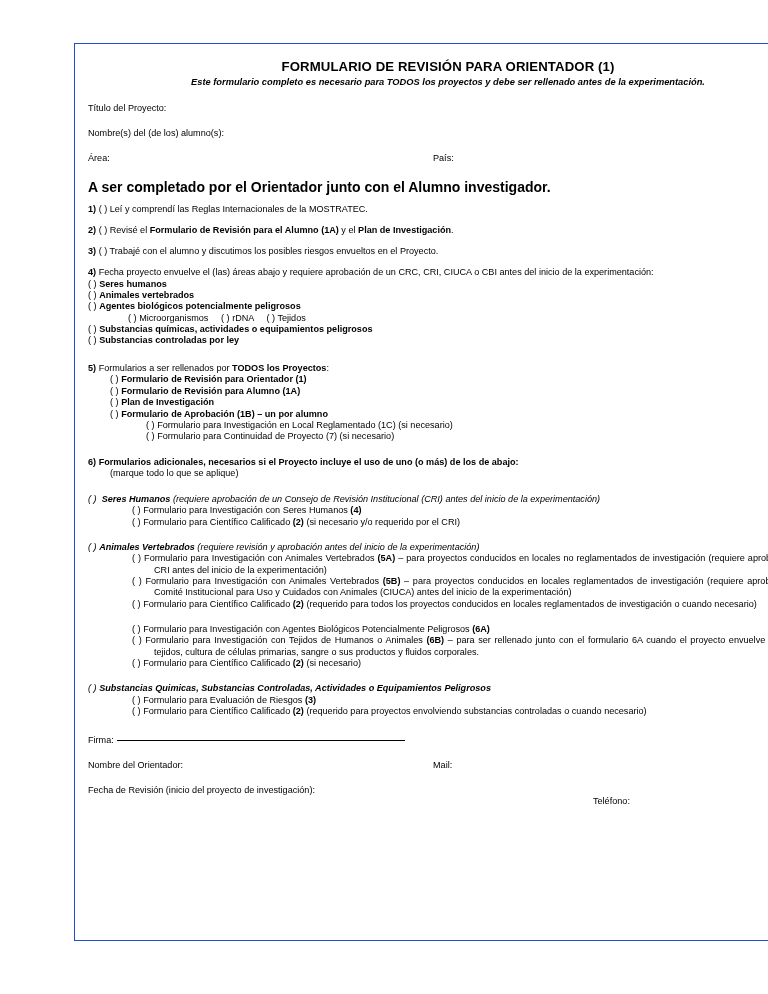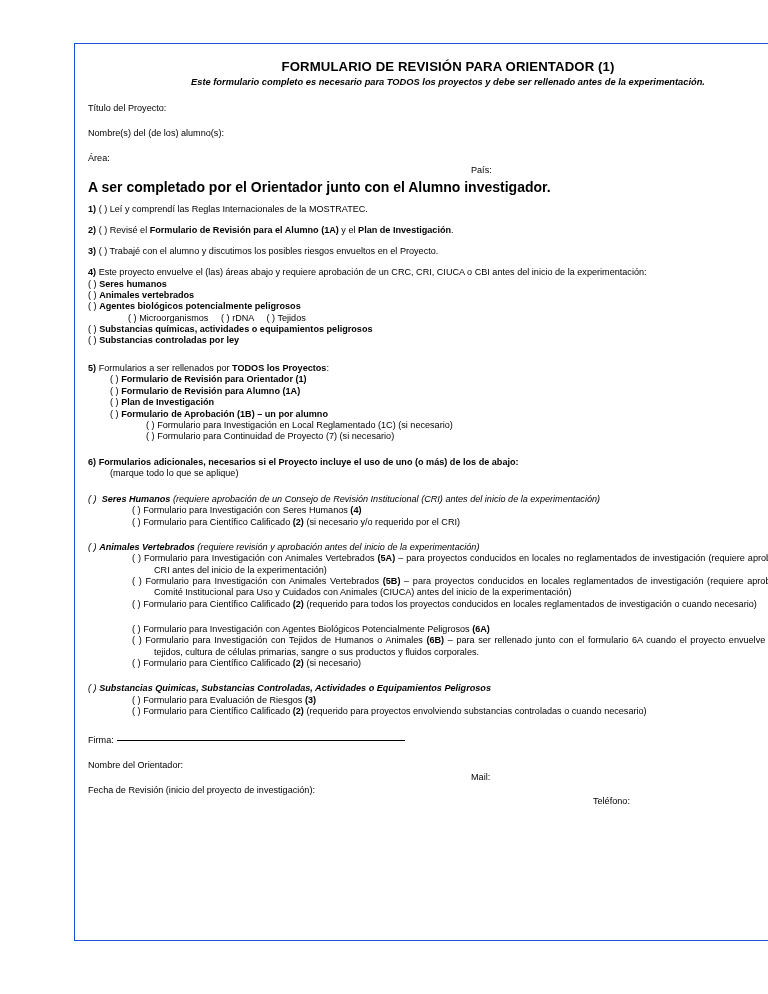--- a/index.html
+++ b/index.html
@@ -47,22 +47,21 @@
   }
   .field-line {
     font-size: 9.1px;
     color: #000;
     margin-top: 15px;
     position: relative;
   }
   .field-line .right-col {
     position: absolute;
     left: 345px;
-    top: 12px;
-    margin-left: 38px;
+    top: 0;
   }
   .field-line .right-col2 {
     position: absolute;
     left: 505px;
     top: 0;
     margin-top: 36px;
   }
   .bold-head {
     font-size: 14px;
     font-weight: bold;
@@ -158,21 +157,21 @@
     </div>
 
     <div class="num-item">
       <span class="n">3)</span>
       <span>(   )</span>
       <span>Trabajé con el alumno y discutimos los posibles riesgos envueltos en el Proyecto.</span>
     </div>
 
     <div class="num-item">
       <span class="n">4)</span>
-      <span>Este proyecto envuelve el (las) áreas abajo y requiere aprobación de un CRC, CRI, CIUCA o CBI antes del inicio de la experimentación:</span>
+      <span>Fecha proyecto envuelve el (las) áreas abajo y requiere aprobación de un CRC, CRI, CIUCA o CBI antes del inicio de la experimentación:</span>
     </div>
 
     <div>
       <div class="blk-line">
         <span>(   )</span>
         <b>Seres humanos</b>
       </div>
       <div class="blk-line">
         <span>(   )</span>
         <b>Animales vertebrados</b>

